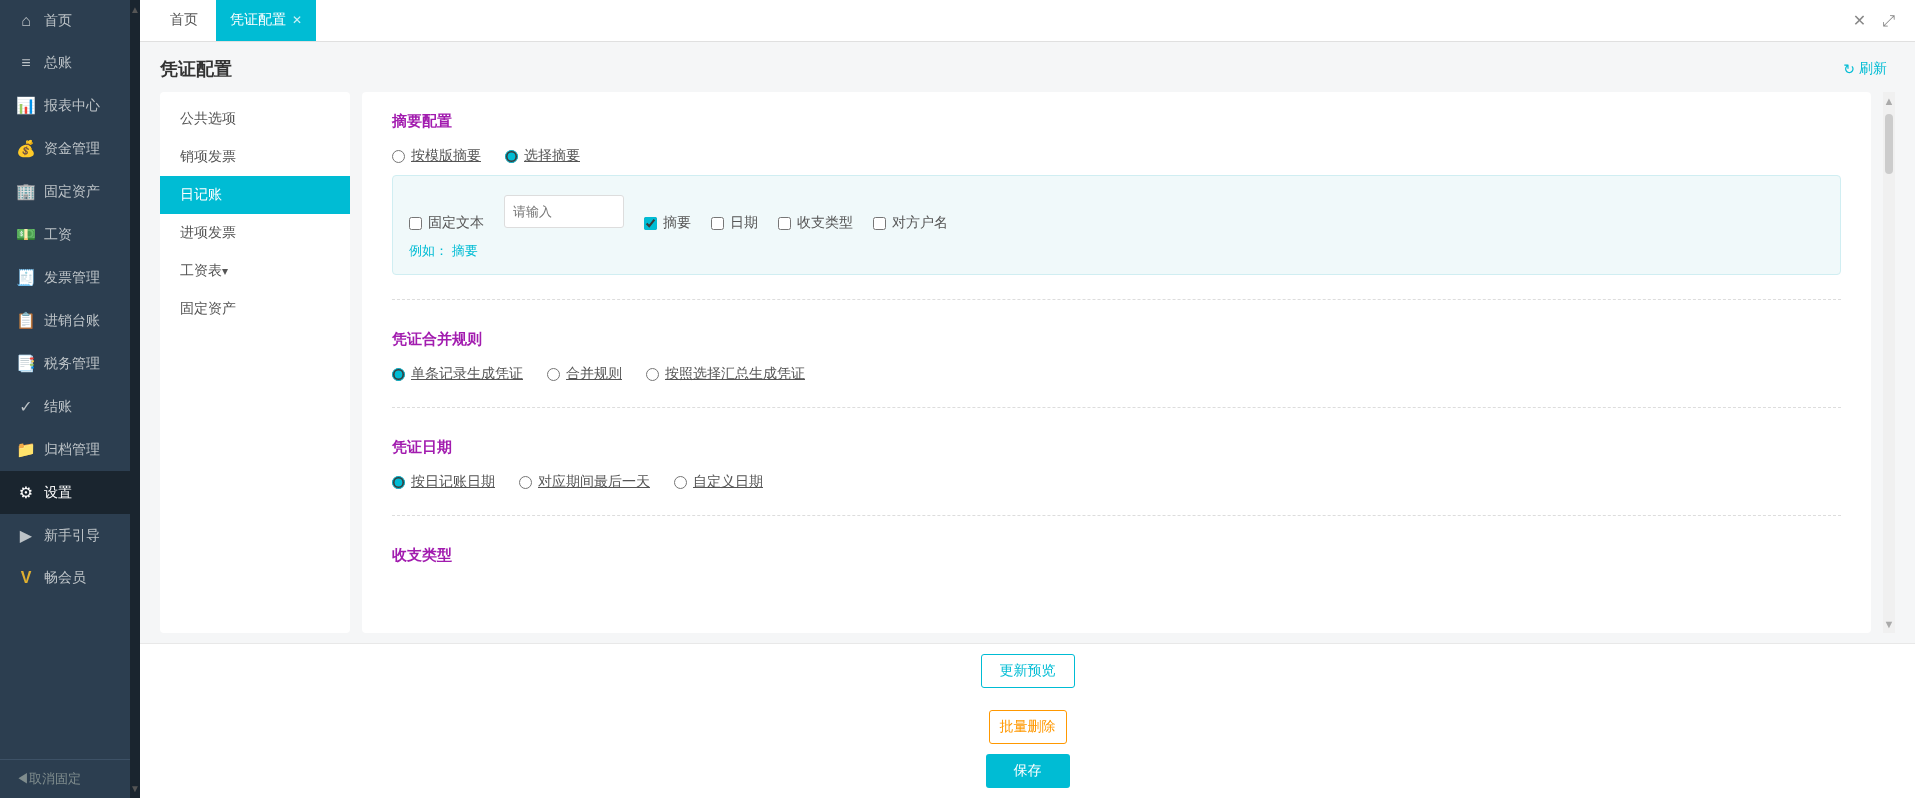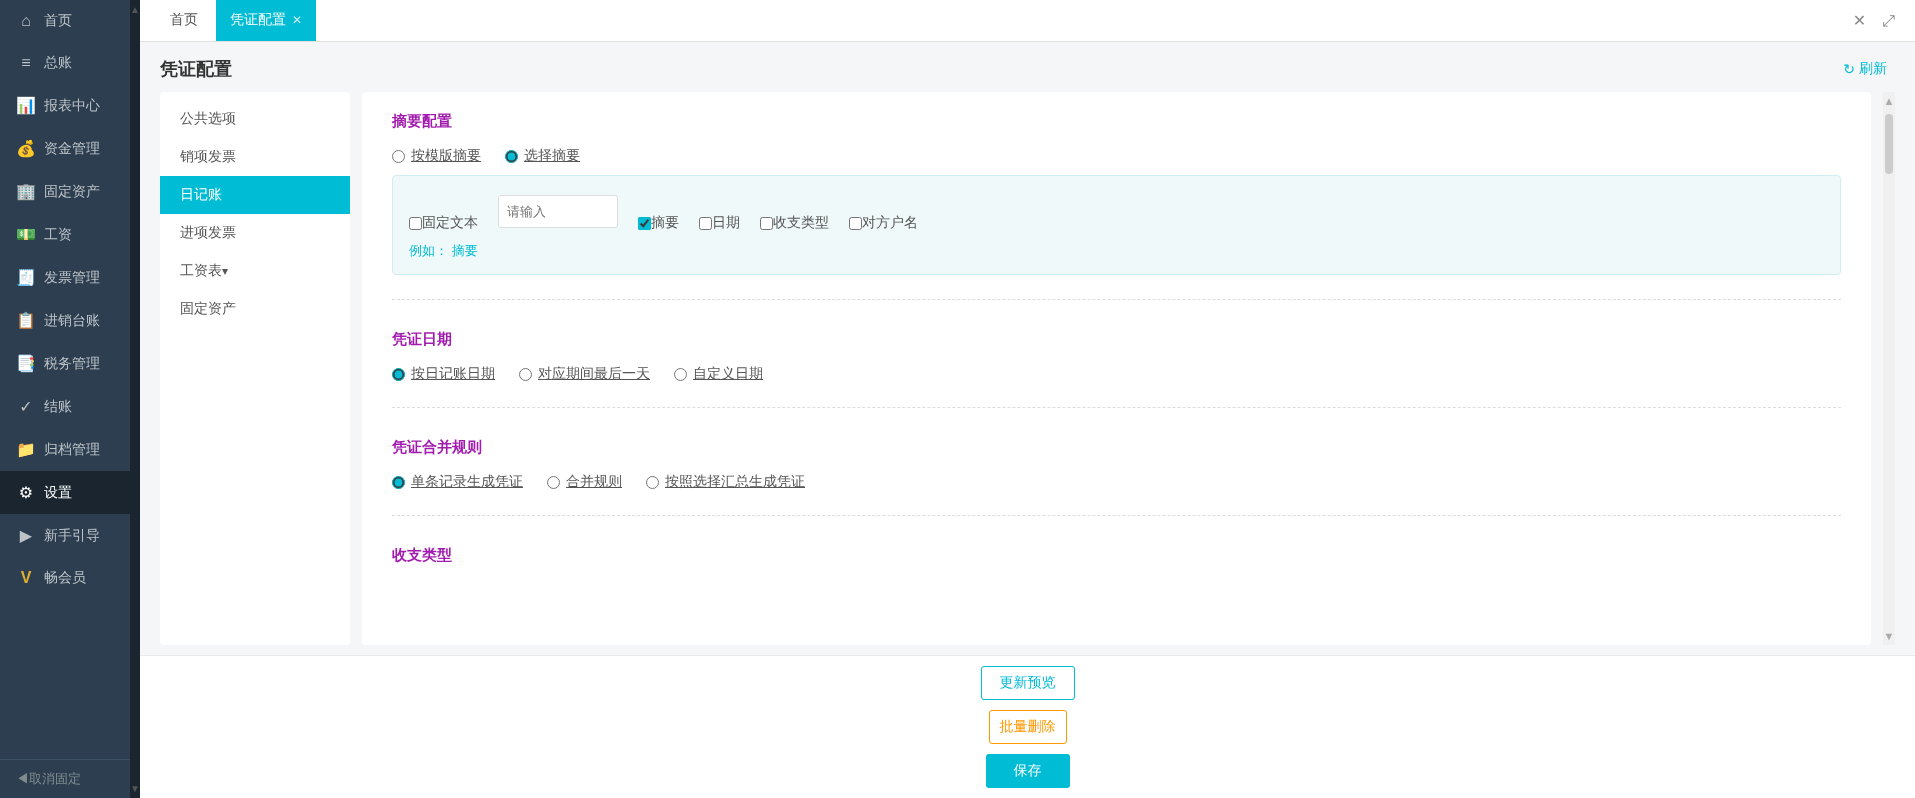--- a/index.html
+++ b/index.html
@@ -199,20 +199,21 @@
     }
     .summary-checkboxes {
       display: flex;
       align-items: center;
       gap: 20px;
       flex-wrap: wrap;
     }
     .check-label {
       display: flex;
       align-items: center;
+      gap: 6px;
       cursor: pointer;
       color: #555;
       margin-top: 24px;
     }
     .check-label input[type="checkbox"] {
       accent-color: #00bcd4;
       cursor: pointer;
     }
     .text-input {
       border: 1px solid #ddd;
@@ -251,20 +252,21 @@
       font-size: 14px;
     }
     .btn-danger-outline {
       border: 1px solid #ff9800;
       color: #ff9800;
       background: #fff;
       padding: 7px 10px;
       border-radius: 3px;
       cursor: pointer;
       font-size: 14px;
+      margin-top: 12px;
     }
     .btn-primary {
       background: #00bcd4;
       color: #fff;
       border: none;
       padding: 8px 28px;
       border-radius: 3px;
       cursor: pointer;
       font-size: 14px;
       font-weight: 500;
@@ -445,51 +447,51 @@
             </label>
           </div>
           <div class="example-text">
             <span>例如：</span>
             <span>摘要</span>
           </div>
         </div>
       </div>
 
       <div class="section">
+        <div class="section-title">凭证合并规则</div>
+        <div class="radio-group">
+          <label class="radio-label">
+            <input type="radio" name="merge_rule" value="single" checked="" style="">
+            <span>单条记录生成凭证</span>
+          </label>
+          <label class="radio-label">
+            <input type="radio" name="merge_rule" value="merge" style="">
+            <span>合并规则</span>
+          </label>
+          <label class="radio-label">
+            <input type="radio" name="merge_rule" value="summary" style="">
+            <span>按照选择汇总生成凭证</span>
+          </label>
+        </div>
+      </div>
+
+      <div class="section">
         <div class="section-title">凭证日期</div>
         <div class="radio-group">
           <label class="radio-label">
             <input type="radio" name="voucher_date" value="journal_date" checked="" style="">
             <span>按日记账日期</span>
           </label>
           <label class="radio-label">
             <input type="radio" name="voucher_date" value="last_day" style="">
             <span>对应期间最后一天</span>
           </label>
           <label class="radio-label">
             <input type="radio" name="voucher_date" value="custom" style="">
             <span>自定义日期</span>
-          </label>
-        </div>
-      </div>
-
-      <div class="section">
-        <div class="section-title">凭证合并规则</div>
-        <div class="radio-group">
-          <label class="radio-label">
-            <input type="radio" name="merge_rule" value="single" checked="" style="">
-            <span>单条记录生成凭证</span>
-          </label>
-          <label class="radio-label">
-            <input type="radio" name="merge_rule" value="merge" style="">
-            <span>合并规则</span>
-          </label>
-          <label class="radio-label">
-            <input type="radio" name="merge_rule" value="summary" style="">
-            <span>按照选择汇总生成凭证</span>
           </label>
         </div>
       </div>
 
       <div class="section">
         <div class="section-title">收支类型</div>
       </div>
 
     </div>
 

